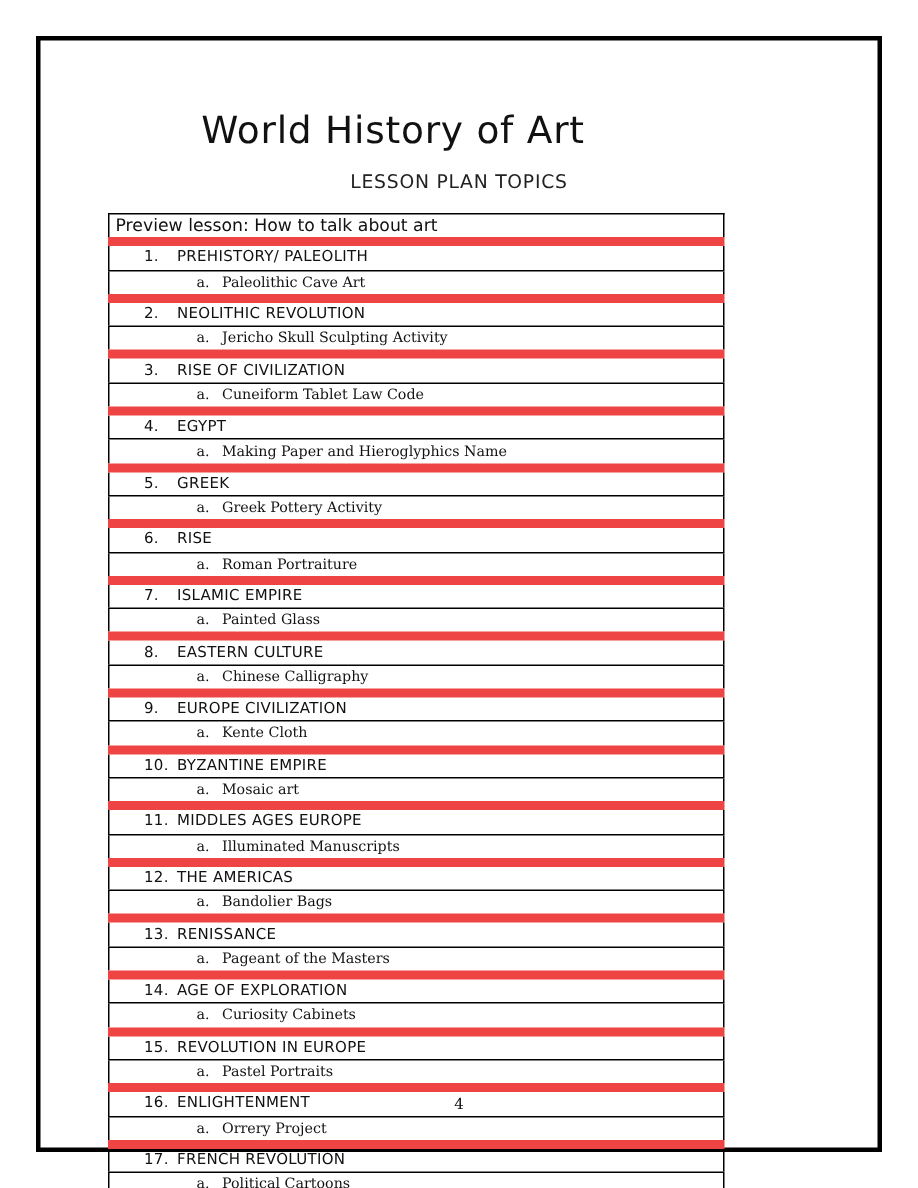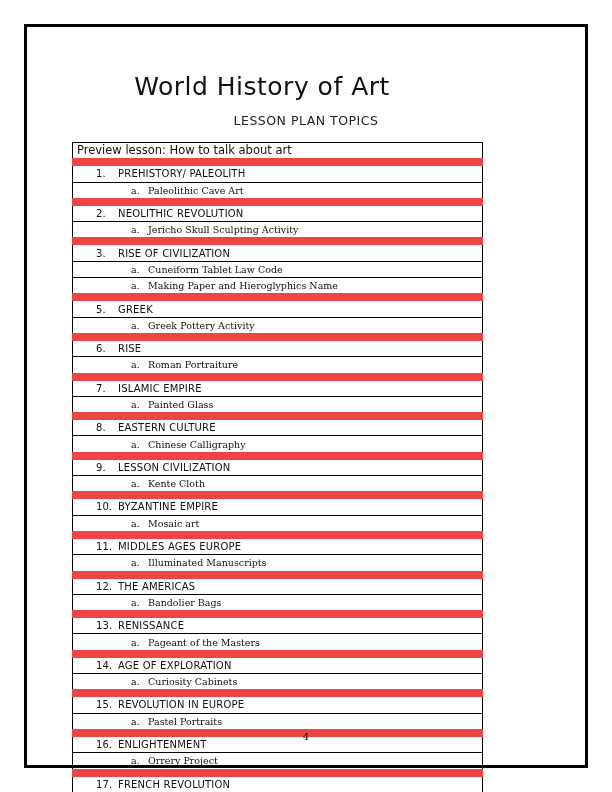--- a/index.html
+++ b/index.html
@@ -20,21 +20,21 @@
   }
   .topics {
     position: absolute; left: 72px; top: 142px; width: 411px;
     border-collapse: collapse; border: 1.5px solid #000;
     font-family: "DejaVu Serif", serif; color: #111;
   }
   .topics td {
     border-top: 1px solid #000; height: 15.3px; padding: 0; line-height: 15px;
     font-size: 10px; white-space: nowrap;
   }
-  .topics tr.topic td { border-top: 8px solid #ef4444; }
+  .topics tr.topic td { border-top: 6px solid #ef4444; }
   .topics tr.preview td { font-size: 11.5px; padding-left: 4px; border-top: none; font-family: "DejaVu Sans", sans-serif; }
   .topics tr.topic td .num { display: inline-block; width: 22px; text-align: left; }
   .topics tr.topic td { padding-left: 23px; letter-spacing: 0.2px; font-family: "DejaVu Sans", sans-serif; font-size: 10px; }
   .topics tr.sub td { padding-left: 58px; font-size: 9.5px; }
   .topics tr.sub td .letter { display: inline-block; width: 17px; }
   .pagenum {
     position: absolute; left: 0; top: 731px; width: 612px; text-align: center;
     font-family: "DejaVu Serif", serif; font-size: 10px; color: #111;
   }
 </style>
@@ -62,20 +62,23 @@
       </tr>
       <tr class="sub">
         <td><span class="letter">a.</span><span>Jericho Skull Sculpting Activity</span></td>
       </tr>
       <tr class="topic">
         <td><span class="num">3.</span><span>RISE OF CIVILIZATION</span></td>
       </tr>
       <tr class="sub">
         <td><span class="letter">a.</span><span>Cuneiform Tablet Law Code</span></td>
       </tr>
+      <tr class="topic">
+        <td><span class="num">4.</span><span>EGYPT</span></td>
+      </tr>
       <tr class="sub">
         <td><span class="letter">a.</span><span>Making Paper and Hieroglyphics Name</span></td>
       </tr>
       <tr class="topic">
         <td><span class="num">5.</span><span>GREEK</span></td>
       </tr>
       <tr class="sub">
         <td><span class="letter">a.</span><span>Greek Pottery Activity</span></td>
       </tr>
       <tr class="topic">
@@ -90,21 +93,21 @@
       <tr class="sub">
         <td><span class="letter">a.</span><span>Painted Glass</span></td>
       </tr>
       <tr class="topic">
         <td><span class="num">8.</span><span>EASTERN CULTURE</span></td>
       </tr>
       <tr class="sub">
         <td><span class="letter">a.</span><span>Chinese Calligraphy</span></td>
       </tr>
       <tr class="topic">
-        <td><span class="num">9.</span><span>LESSON CIVILIZATION</span></td>
+        <td><span class="num">9.</span><span>EUROPE CIVILIZATION</span></td>
       </tr>
       <tr class="sub">
         <td><span class="letter">a.</span><span>Kente Cloth</span></td>
       </tr>
       <tr class="topic">
         <td><span class="num">10.</span><span>BYZANTINE EMPIRE</span></td>
       </tr>
       <tr class="sub">
         <td><span class="letter">a.</span><span>Mosaic art</span></td>
       </tr>

